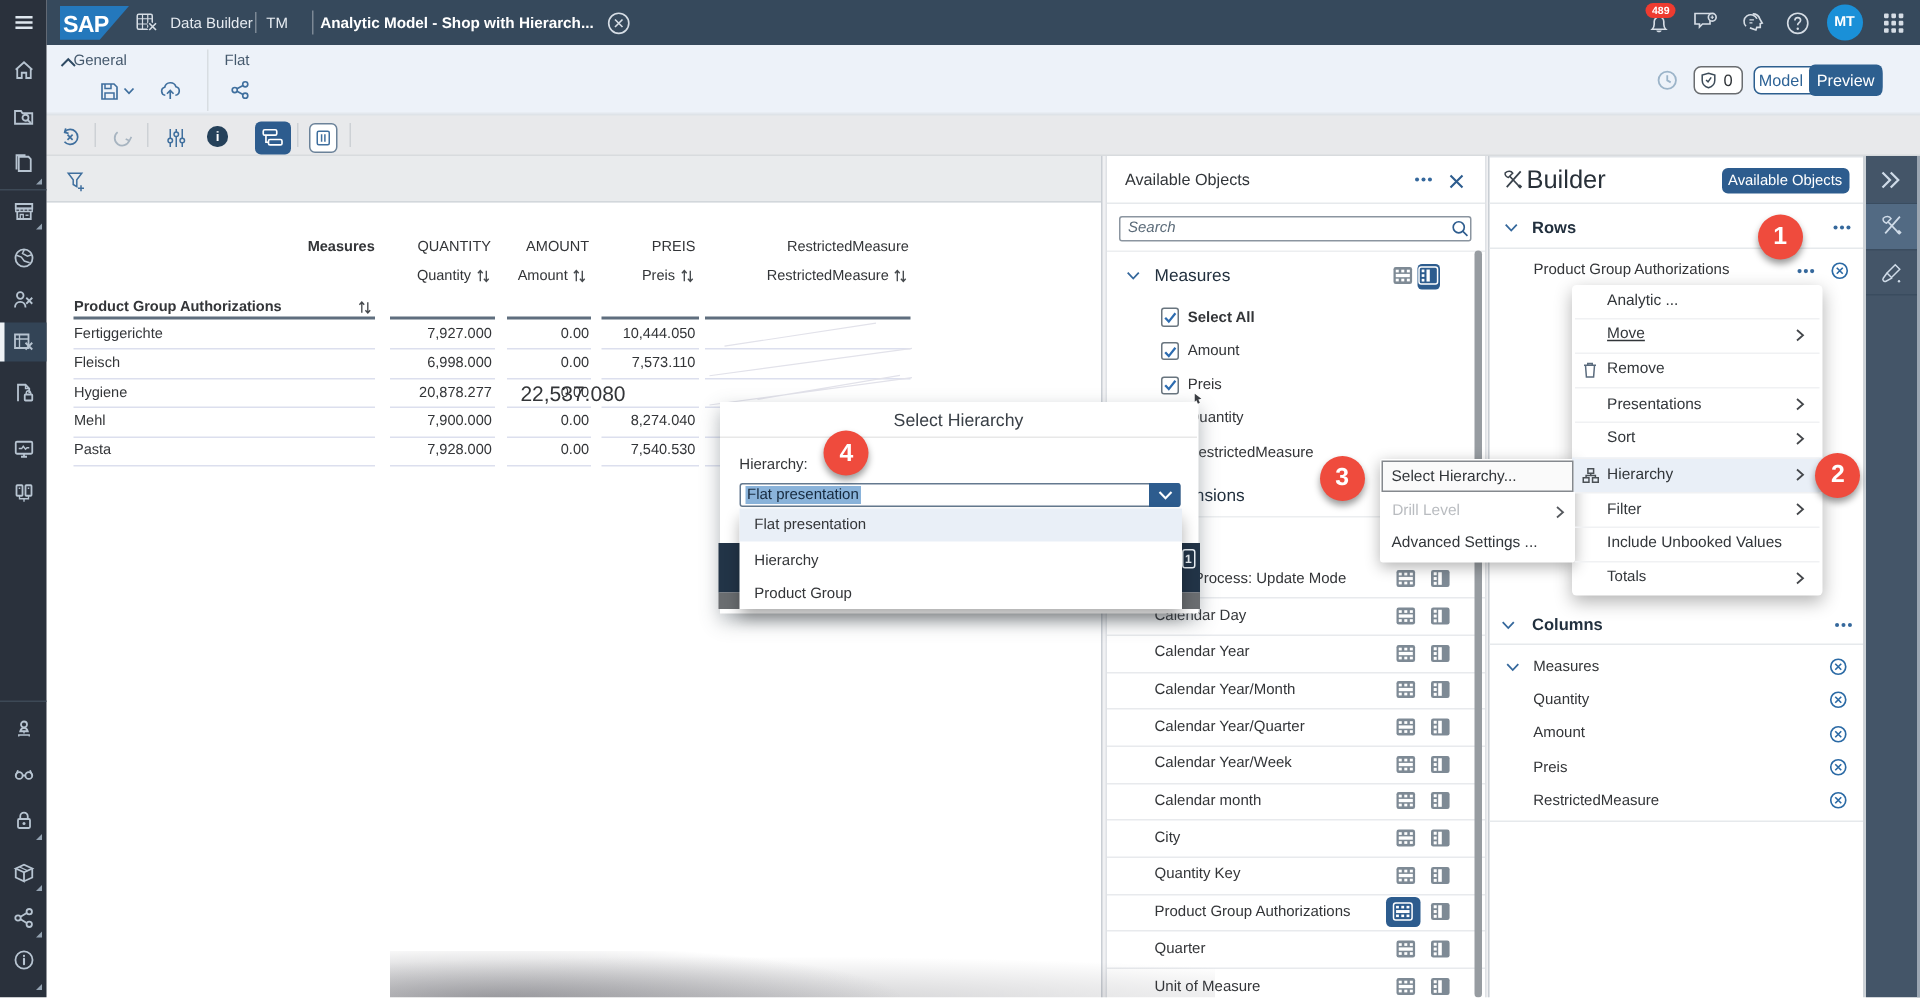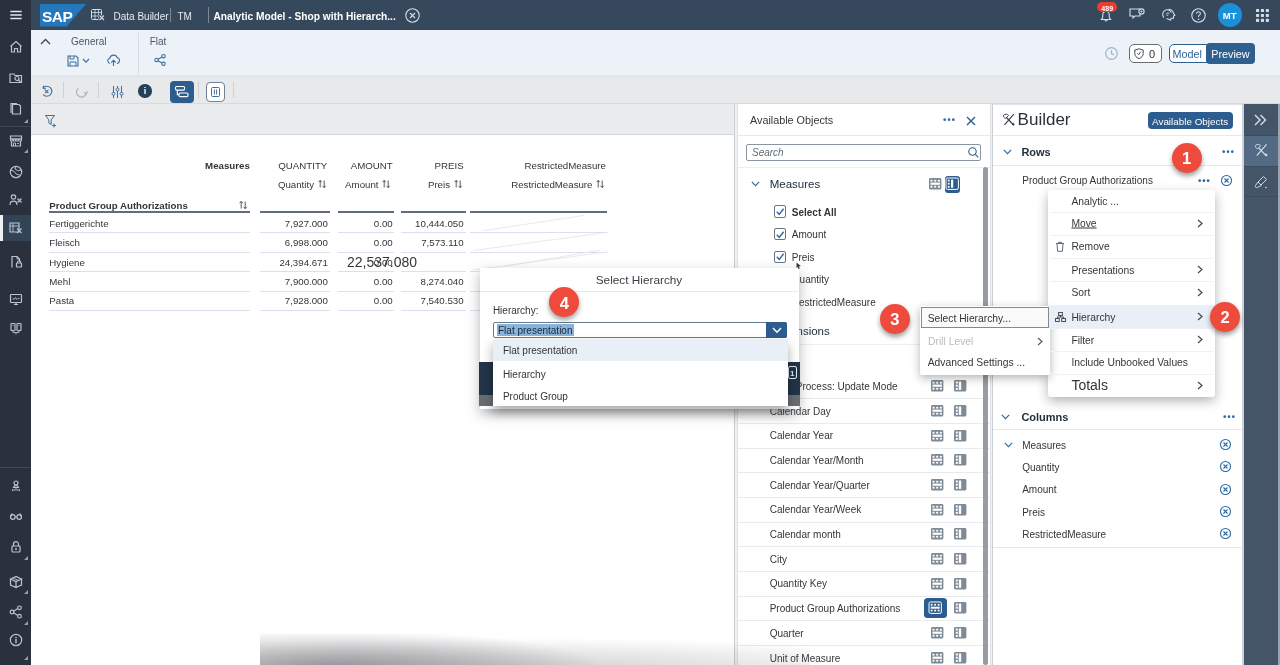--- a/index.html
+++ b/index.html
@@ -152,21 +152,21 @@
     <rect x="4.9" y="4.9" width="3.1" height="3.1" rx="0.7" style="fill:#d6dde5"></rect>
     <rect x="9.8" y="4.9" width="3.1" height="3.1" rx="0.7" style="fill:#d6dde5"></rect>
     <rect x="0.0" y="9.8" width="3.1" height="3.1" rx="0.7" style="fill:#d6dde5"></rect>
     <rect x="4.9" y="9.8" width="3.1" height="3.1" rx="0.7" style="fill:#d6dde5"></rect>
     <rect x="9.8" y="9.8" width="3.1" height="3.1" rx="0.7" style="fill:#d6dde5"></rect>
   </svg>
 <div class="a" style="left:31px;top:30px;width:1249px;height:46px;background:#edf2f9;border-bottom:1px solid #e3e8ee;z-index:4"></div>
 <svg class="a" style="left:40px;top:37.5px;z-index:6" width="11" height="7" viewBox="0 0 11 7">
     <path d="M1 6 5.5 1.5 10 6" style="fill:none;stroke:#2e4a63;stroke-width:1.3"></path>
   </svg>
-<div class="t" style="left:71px;top:40.7px;font-size:10px;color:#45596d;font-weight:400;transform:translateY(-50%);">General</div>
+<div class="t" style="left:49px;top:40.7px;font-size:10px;color:#45596d;font-weight:400;transform:translateY(-50%);">General</div>
 <div class="a" style="left:138.4px;top:32.6px;width:1px;height:41px;background:#d8dde2;z-index:6"></div>
 <div class="t" style="left:149.7px;top:40.7px;font-size:10px;color:#45596d;font-weight:400;transform:translateY(-50%);">Flat</div>
 <svg class="a" style="left:67px;top:54.5px;z-index:6" width="12" height="12" viewBox="0 0 12 12">
     <path d="M1 1h8l2 2v8H1z" style="fill:none;stroke:#3f6f9e;stroke-width:1.1"></path>
     <path d="M3 1v3h4V1M3 11V7h6v4" style="fill:none;stroke:#3f6f9e;stroke-width:1"></path>
   </svg>
 <svg class="a" style="left:82.4px;top:57.5px;z-index:6" width="8" height="6" viewBox="0 0 8 6">
     <path d="M1 1l3 3.2L7 1" style="fill:none;stroke:#3f6f9e;stroke-width:1.2"></path>
   </svg>
 <svg class="a" style="left:106.8px;top:53.6px;z-index:6" width="13" height="13" viewBox="0 0 13 13">
@@ -279,21 +279,21 @@
 <div class="t" style="left:49.3px;top:242.1px;font-size:9.7px;color:#333538;font-weight:400;transform:translateY(-50%);">Fleisch</div>
 <div class="t" style="right:952.1px;top:242.1px;font-size:9.7px;color:#333538;font-weight:400;transform:translateY(-50%);">6,998.000</div>
 <div class="t" style="right:887.3px;top:242.1px;font-size:9.7px;color:#333538;font-weight:400;transform:translateY(-50%);">0.00</div>
 <div class="t" style="right:816.4px;top:242.1px;font-size:9.7px;color:#333538;font-weight:400;transform:translateY(-50%);">7,573.110</div>
 <div class="a" style="left:49.3px;top:251.8px;width:200.5px;height:1px;background:#dcdfee;z-index:5"></div>
 <div class="a" style="left:259.7px;top:251.8px;width:70.30000000000001px;height:1px;background:#dcdfee;z-index:5"></div>
 <div class="a" style="left:338.4px;top:251.8px;width:55.400000000000034px;height:1px;background:#dcdfee;z-index:5"></div>
 <div class="a" style="left:401px;top:251.8px;width:64.80000000000001px;height:1px;background:#dcdfee;z-index:5"></div>
 <div class="a" style="left:470.3px;top:251.8px;width:136.7px;height:1px;background:#dcdfee;z-index:5"></div>
 <div class="t" style="left:49.3px;top:261.5px;font-size:9.7px;color:#333538;font-weight:400;transform:translateY(-50%);">Hygiene</div>
-<div class="t" style="right:952.1px;top:261.5px;font-size:9.7px;color:#333538;font-weight:400;transform:translateY(-50%);">24,394.671</div>
+<div class="t" style="right:952.1px;top:261.5px;font-size:9.7px;color:#333538;font-weight:400;transform:translateY(-50%);">20,878.277</div>
 <div class="t" style="right:887.3px;top:261.5px;font-size:9.7px;color:#333538;font-weight:400;transform:translateY(-50%);">0.00</div>
 <div class="t" style="right:863px;top:261.5px;font-size:14px;color:#333538;font-weight:400;transform:translateY(-50%);">22,537.080</div>
 <div class="a" style="left:49.3px;top:271.2px;width:200.5px;height:1px;background:#dcdfee;z-index:5"></div>
 <div class="a" style="left:259.7px;top:271.2px;width:70.30000000000001px;height:1px;background:#dcdfee;z-index:5"></div>
 <div class="a" style="left:338.4px;top:271.2px;width:55.400000000000034px;height:1px;background:#dcdfee;z-index:5"></div>
 <div class="a" style="left:401px;top:271.2px;width:64.80000000000001px;height:1px;background:#dcdfee;z-index:5"></div>
 <div class="a" style="left:470.3px;top:271.2px;width:136.7px;height:1px;background:#dcdfee;z-index:5"></div>
 <div class="t" style="left:49.3px;top:280.9px;font-size:9.7px;color:#333538;font-weight:400;transform:translateY(-50%);">Mehl</div>
 <div class="t" style="right:952.1px;top:280.9px;font-size:9.7px;color:#333538;font-weight:400;transform:translateY(-50%);">7,900.000</div>
 <div class="t" style="right:887.3px;top:280.9px;font-size:9.7px;color:#333538;font-weight:400;transform:translateY(-50%);">0.00</div>
@@ -776,21 +776,21 @@
   </svg>
 <div class="t" style="left:1071.4px;top:316.6px;font-size:10.3px;color:#32363a;font-weight:400;transform:translateY(-50%);z-index:44;">Hierarchy</div>
 <svg class="a" style="left:1197px;top:312.3px;z-index:44" width="7" height="9" viewBox="0 0 7 9">
     <path d="M1 1l4 3.5L1 8" style="fill:none;stroke:#44474b;stroke-width:1.2"></path>
   </svg>
 <div class="t" style="left:1071.4px;top:339.7px;font-size:10.3px;color:#32363a;font-weight:400;transform:translateY(-50%);z-index:44;">Filter</div>
 <svg class="a" style="left:1197px;top:335.4px;z-index:44" width="7" height="9" viewBox="0 0 7 9">
     <path d="M1 1l4 3.5L1 8" style="fill:none;stroke:#44474b;stroke-width:1.2"></path>
   </svg>
 <div class="t" style="left:1071.4px;top:362.2px;font-size:10.3px;color:#32363a;font-weight:400;transform:translateY(-50%);z-index:44;">Include Unbooked Values</div>
-<div class="t" style="left:1071.4px;top:385.4px;font-size:14px;color:#32363a;font-weight:400;transform:translateY(-50%);z-index:44;">Totals</div>
+<div class="t" style="left:1071.4px;top:385.4px;font-size:10px;color:#32363a;font-weight:400;transform:translateY(-50%);z-index:44;">Totals</div>
 <svg class="a" style="left:1197px;top:381.09999999999997px;z-index:44" width="7" height="9" viewBox="0 0 7 9">
     <path d="M1 1l4 3.5L1 8" style="fill:none;stroke:#44474b;stroke-width:1.2"></path>
   </svg>
 <div class="a" style="left:1049.5px;top:212.3px;width:163.9px;height:1px;background:#f0f1f3;z-index:43"></div>
 <div class="a" style="left:1049.5px;top:234.7px;width:163.9px;height:1px;background:#f0f1f3;z-index:43"></div>
 <div class="a" style="left:1049.5px;top:257.8px;width:163.9px;height:1px;background:#f0f1f3;z-index:43"></div>
 <div class="a" style="left:1049.5px;top:281px;width:163.9px;height:1px;background:#f0f1f3;z-index:43"></div>
 <div class="a" style="left:1049.5px;top:304.9px;width:163.9px;height:1px;background:#f0f1f3;z-index:43"></div>
 <div class="a" style="left:1049.5px;top:328.2px;width:163.9px;height:1px;background:#f0f1f3;z-index:43"></div>
 <div class="a" style="left:1049.5px;top:351.3px;width:163.9px;height:1px;background:#f0f1f3;z-index:43"></div>

